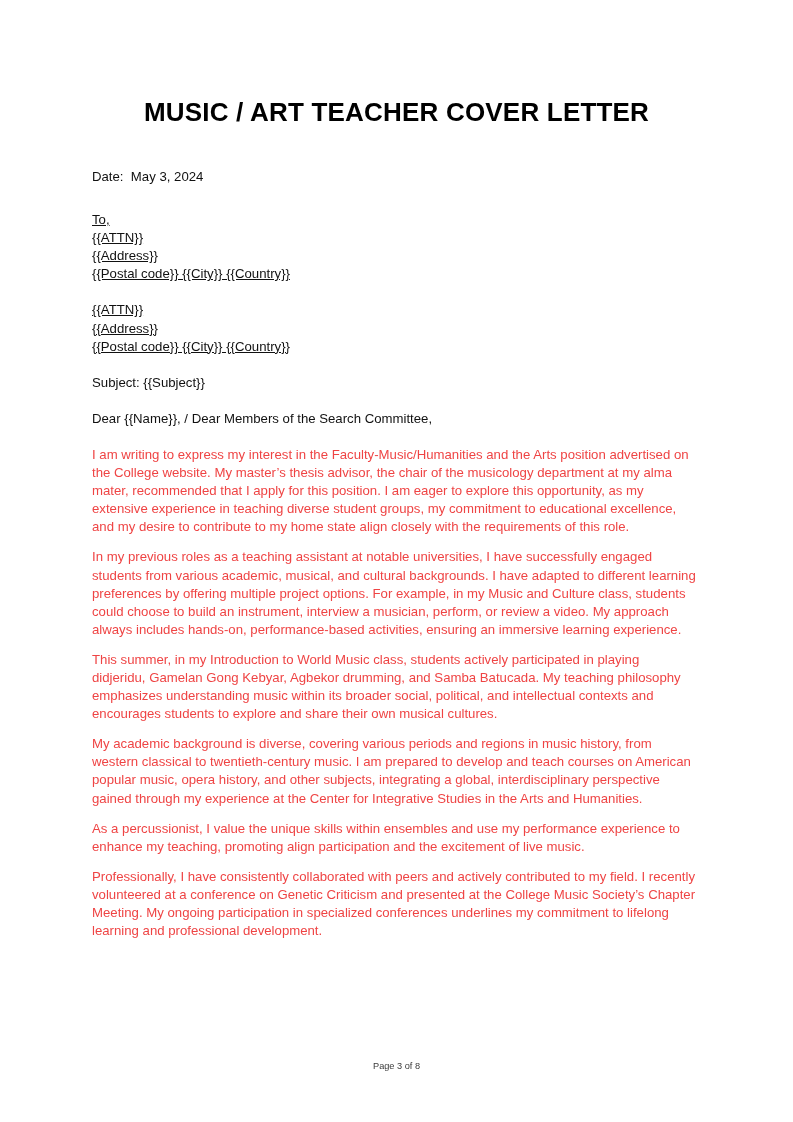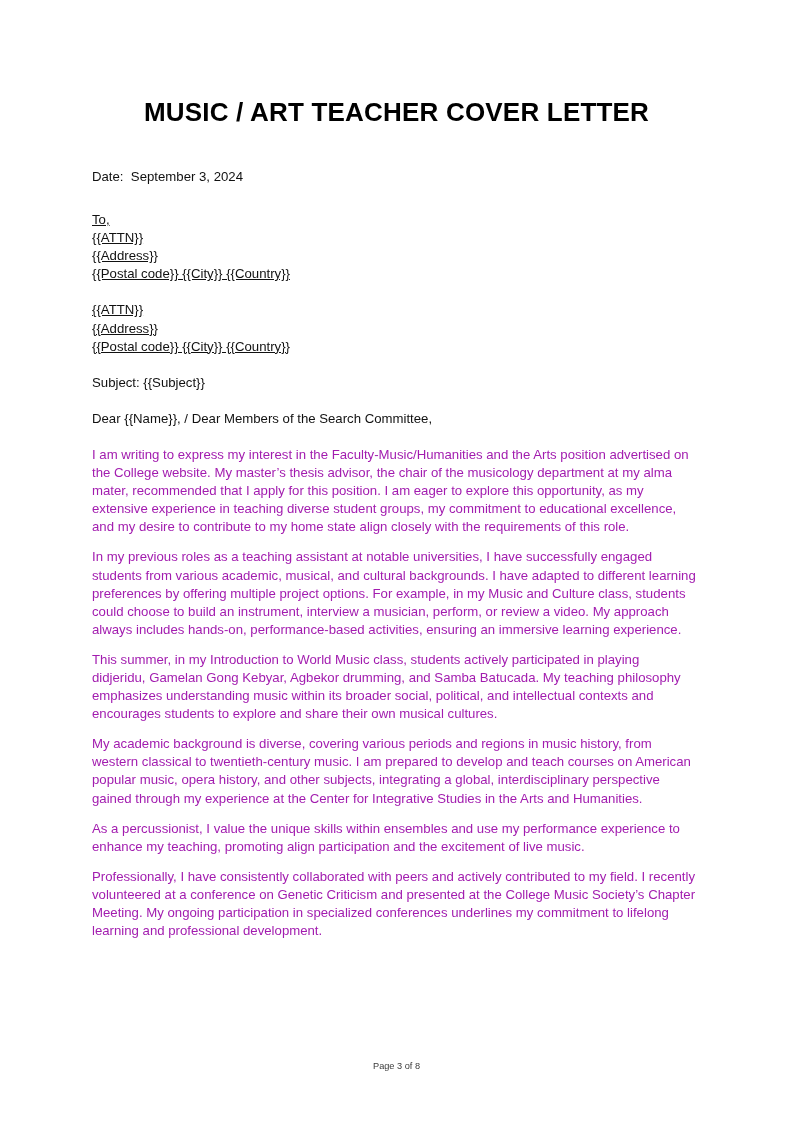--- a/index.html
+++ b/index.html
@@ -51,21 +51,21 @@
   }
 
   .gap-lg { height: 25px; }
   .gap-md { height: 18px; }
   .gap-sm { height: 12px; }
 
   .para {
     margin: 0;
     font-size: 13.2px;
     line-height: 18.1px;
-    color: #a21caf;
+    color: #ef4444;
     text-align: left;
   }
 
   .addr-line {
     display: block;
     white-space: pre;
     text-decoration: underline;
   }
 
   .footer {
@@ -82,21 +82,21 @@
 </style>
 </head>
 <body>
 
 <div class="page">
 
   <div class="doc-title">MUSIC / ART TEACHER COVER LETTER</div>
 
   <div class="body-block">
 
-    <span class="line">Date:  September 3, 2024</span>
+    <span class="line">Date:  May 3, 2024</span>
 
     <div class="gap-lg"></div>
 
     <div>
       <span class="addr-line">To,</span>
       <span class="addr-line">{{ATTN}}</span>
       <span class="addr-line">{{Address}}</span>
       <span class="addr-line">{{Postal code}} {{City}} {{Country}}</span>
     </div>
 

